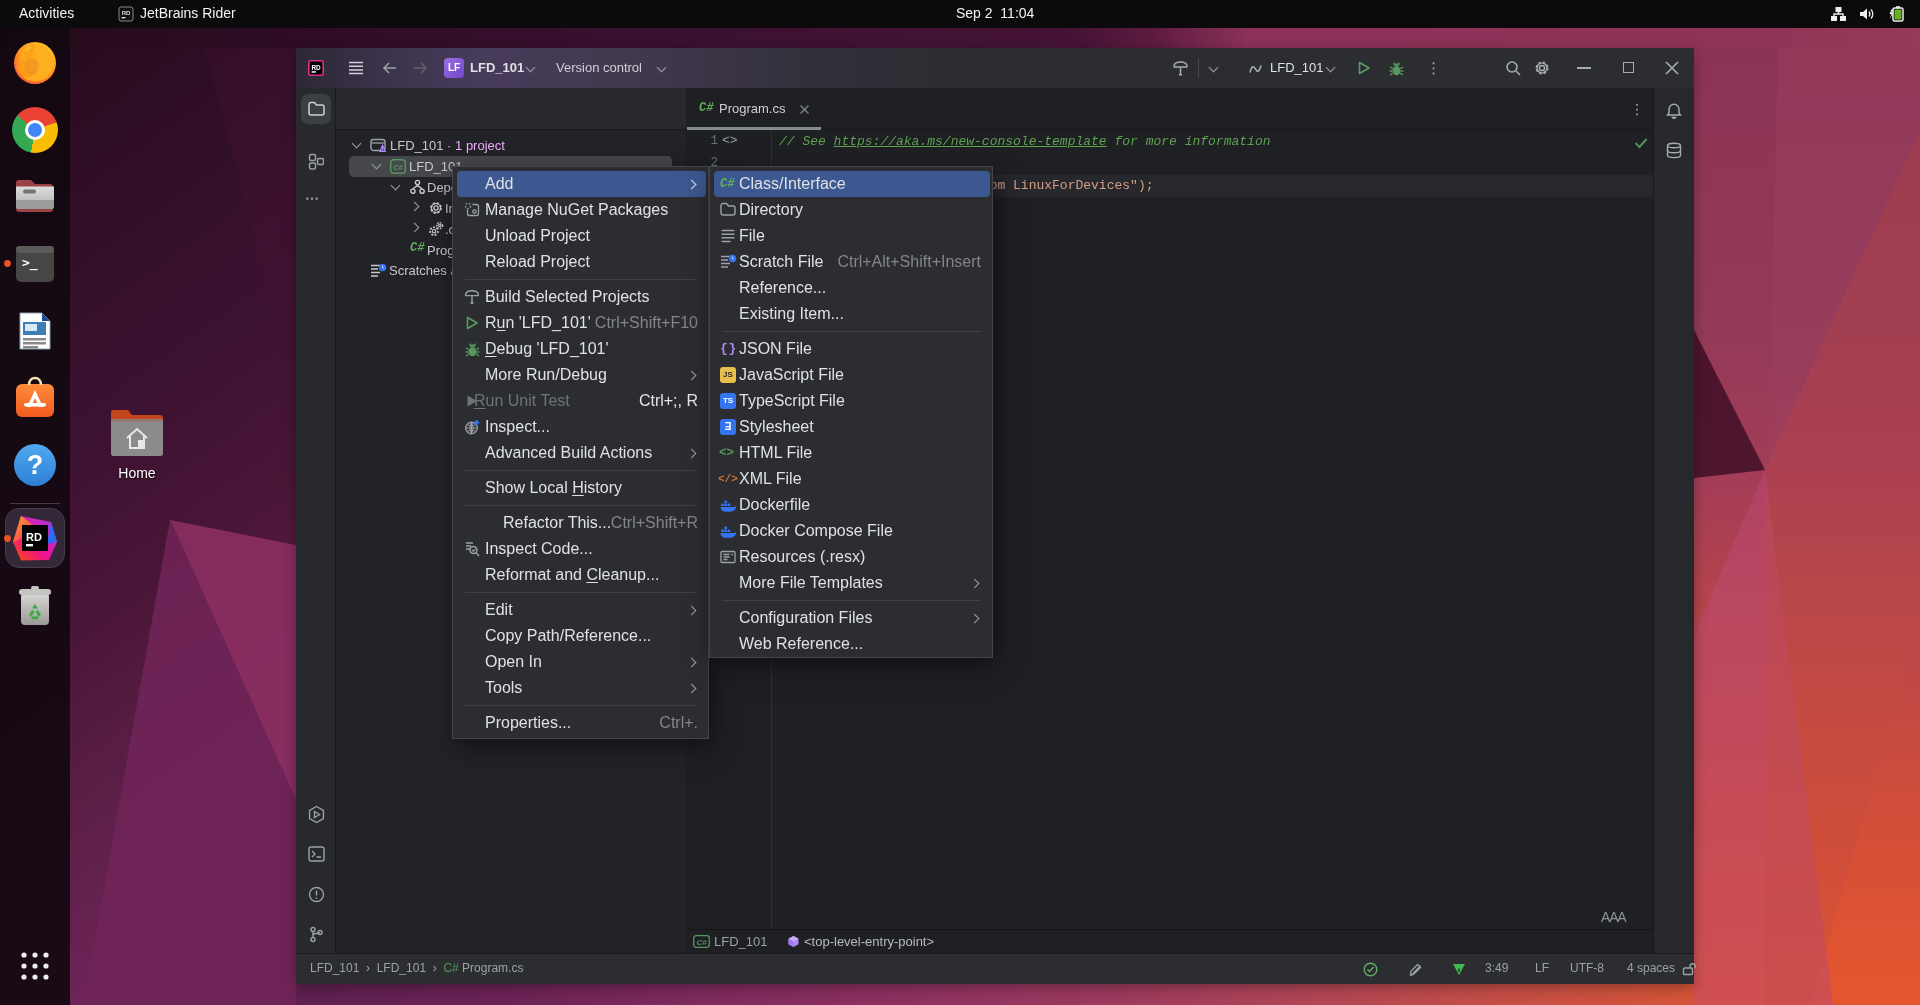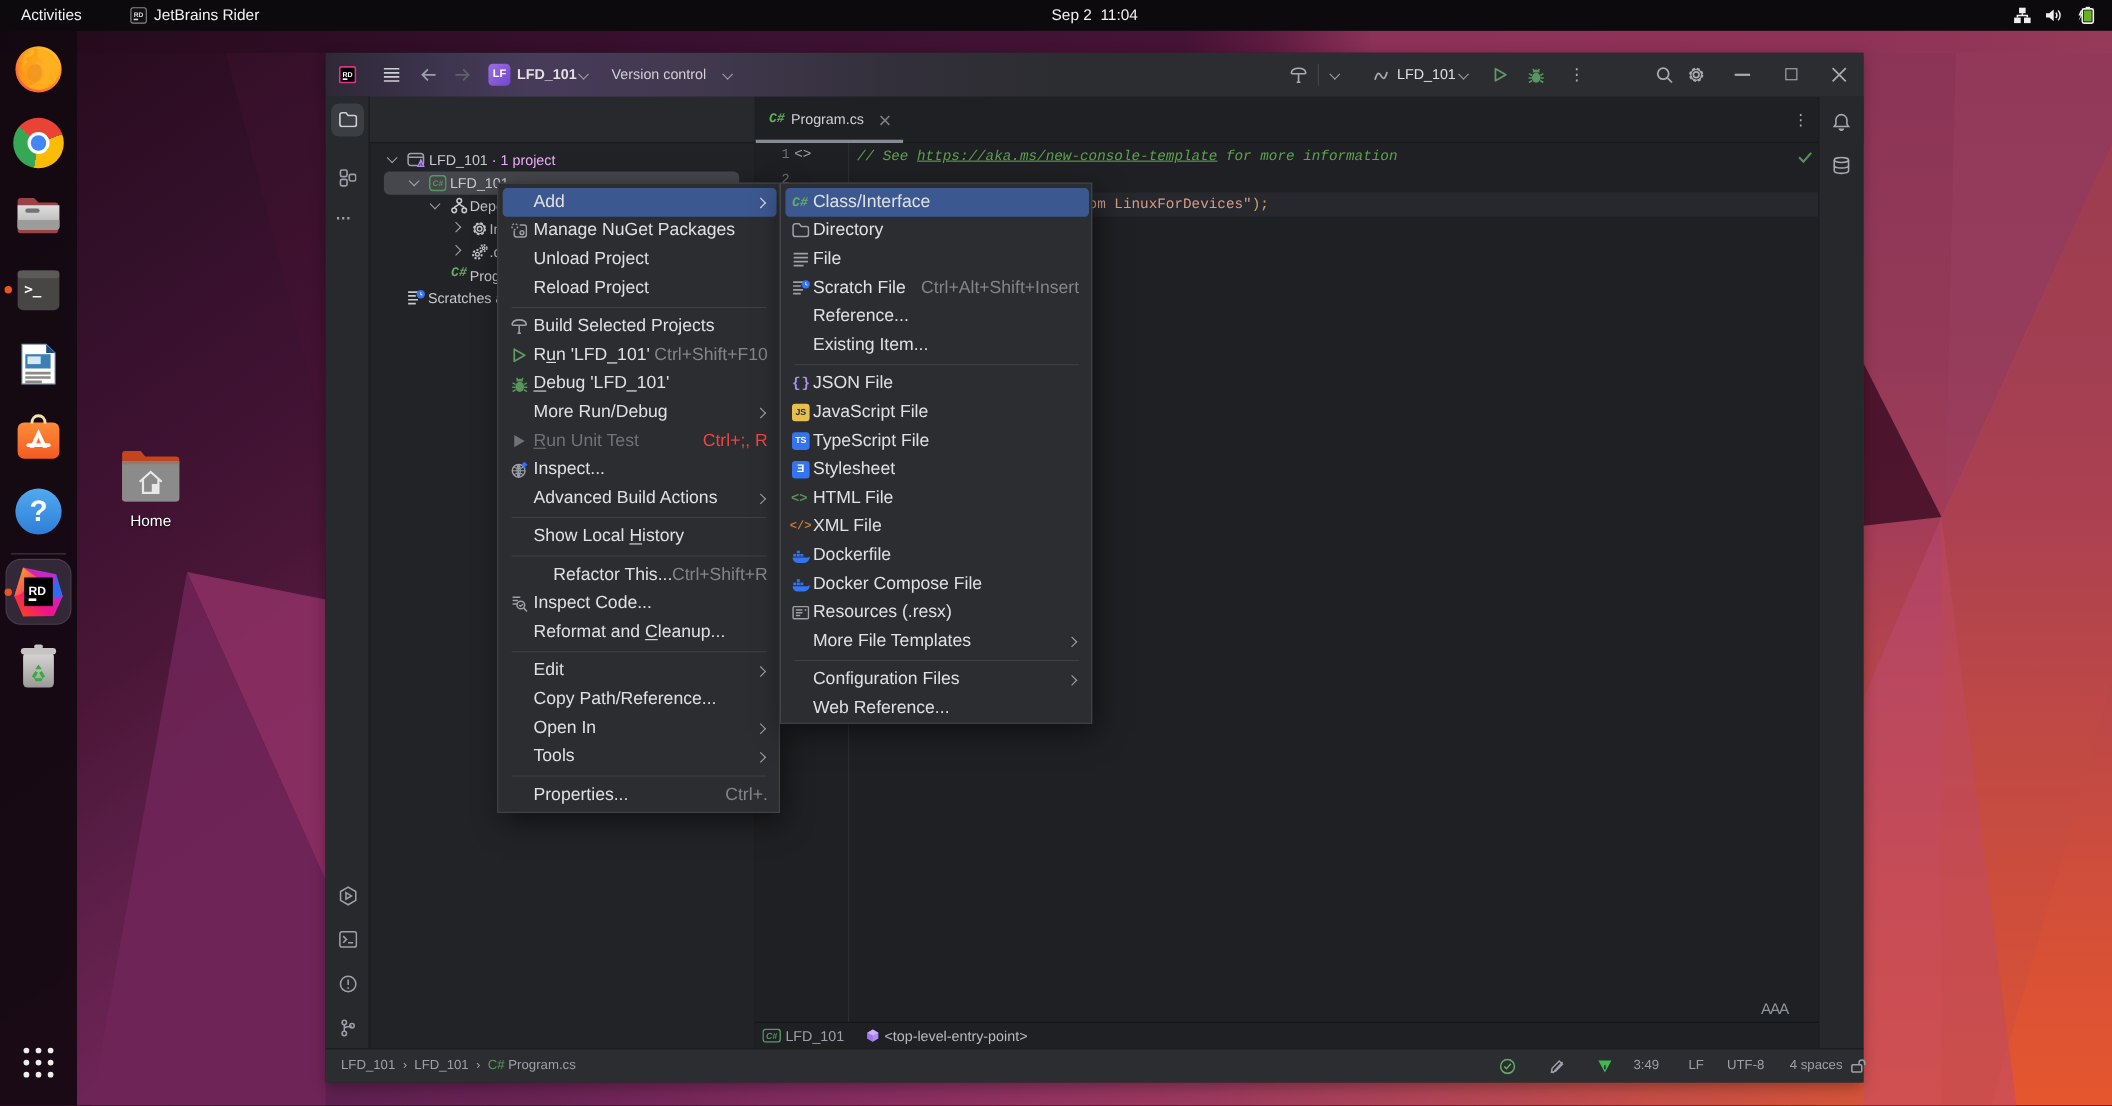--- a/index.html
+++ b/index.html
@@ -552,22 +552,22 @@
       <span class="lbl" style="left:31px"><u>D</u>ebug 'LFD_101'</span>
     </div>
   <div class="mi" style="top:195px">
       <span class="lbl" style="left:31px">More Run/Debug</span>
       <span class="chev r abs" style="left:234px;top:10px"></span>
     </div>
   <div class="mi" style="top:221px;color:#6f7278">
       <svg class="abs" style="left:10px;top:5px" width="16" height="16" fill="#6f7278">
         <path d="M3.5 2.5l9.5 5.5-9.5 5.5z"></path>
       </svg>
-      <span class="lbl" style="left:31px"><u>R</u>un Unit Test</span>
-      <span class="sc" style="right:11px;color:#ef4444">Ctrl+;, R</span>
+      <span class="lbl" style="left:20px"><u>R</u>un Unit Test</span>
+      <span class="sc" style="right:11px;color:#e5e5e5">Ctrl+;, R</span>
     </div>
   <div class="mi" style="top:247px">
       <svg class="abs" style="left:10px;top:5px" width="17" height="17" fill="none">
         <circle cx="7.5" cy="9" r="5.8" stroke="#9da0a8" stroke-width="1.3"></circle>
         <path d="M7.5 3.2v11.6M1.7 9h11.6M3.2 5.5c2.6 1.8 6 1.8 8.6 0M3.2 12.5c2.6-1.8 6-1.8 8.6 0M7.5 3.2c-2 1.8-2 9.8 0 11.6M7.5 3.2c2 1.8 2 9.8 0 11.6" stroke="#9da0a8" stroke-width="1"></path>
         <path d="M12.7 7V2M10.5 4.2l2.2-2.3 2.2 2.3" stroke="#3574f0" stroke-width="1.7" fill="none"></path>
       </svg>
       <span class="lbl" style="left:31px">Inspect...</span>
     </div>
   <div class="mi" style="top:273px">

